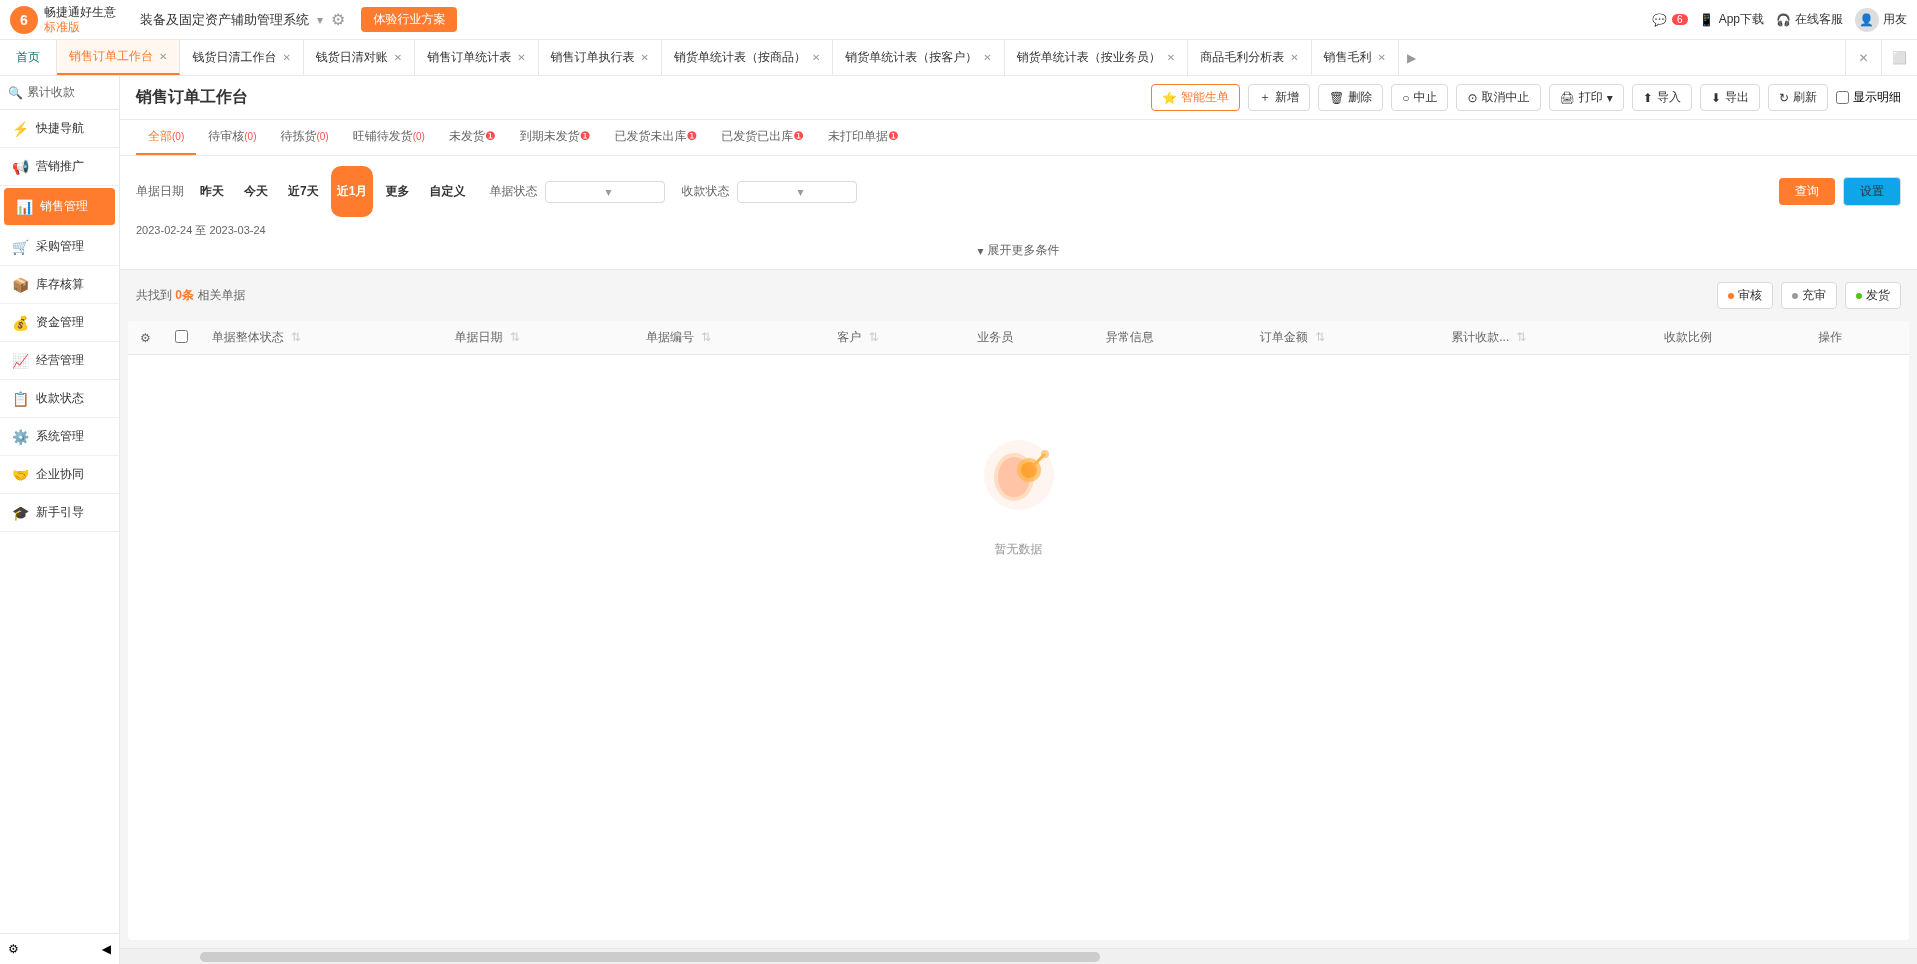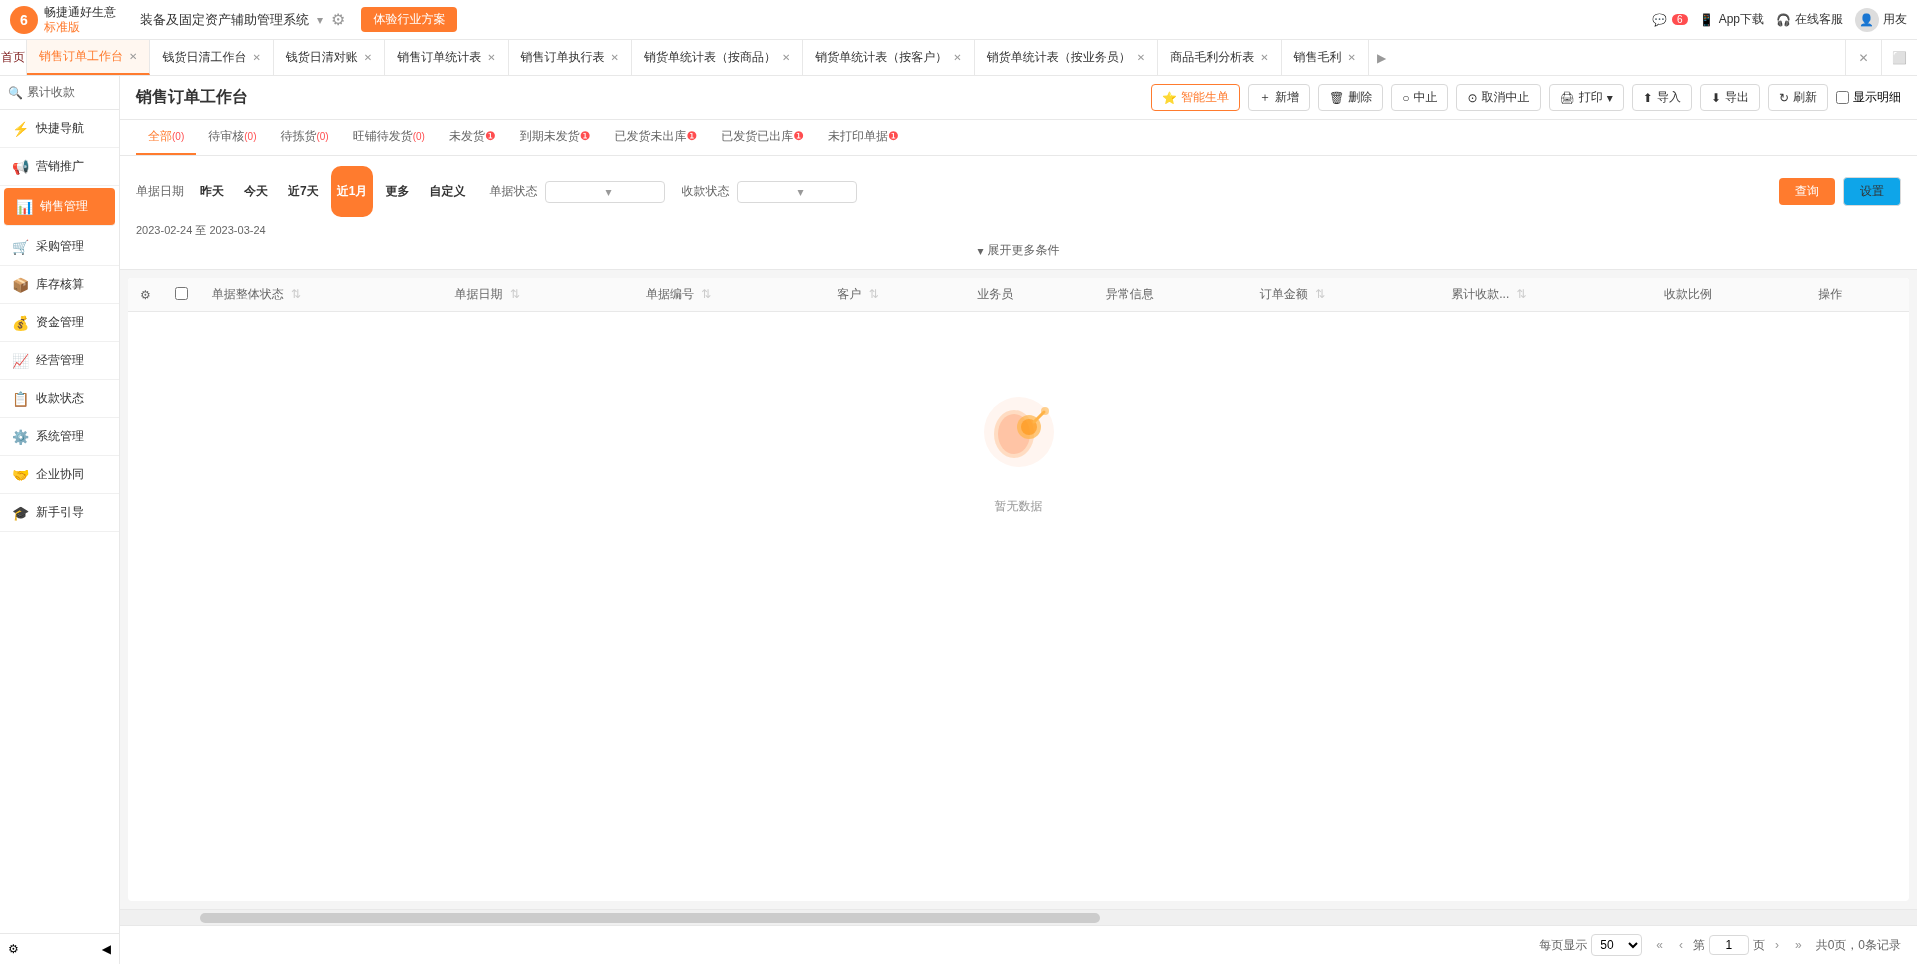--- a/index.html
+++ b/index.html
@@ -31,22 +31,22 @@
     .badge { background: #ff4d4f; color: #fff; border-radius: 10px; padding: 0 4px; font-size: 10px; min-width: 16px; text-align: center; }
     .user-area { display: flex; align-items: center; gap: 4px; color: #333; cursor: pointer; }
     .user-avatar { width: 24px; height: 24px; background: #ddd; border-radius: 50%; display: flex; align-items: center; justify-content: center; }
 
     
     .tab-bar {
       display: flex; align-items: center; background: #fff;
       border-bottom: 1px solid #e8e8e8; height: 36px; flex-shrink: 0; overflow: hidden;
     }
     .tab-home {
-      padding: 0 1px; height: 100%; display: flex; align-items: center;
-      color: #7f1d1d; cursor: pointer; white-space: nowrap; border-right: 1px solid #e8e8e8;
+      padding: 0 16px; height: 100%; display: flex; align-items: center;
+      color: #0f766e; cursor: pointer; white-space: nowrap; border-right: 1px solid #e8e8e8;
       background: #fff;
     }
     .tab-item {
       padding: 0 12px; height: 100%; display: flex; align-items: center; gap: 6px;
       color: #333; cursor: pointer; white-space: nowrap; border-right: 1px solid #e8e8e8;
       background: #fff; flex-shrink: 0;
     }
     .tab-item.active {
       background: #fff7f0; color: #ff7b2e; border-bottom: 2px solid #ff7b2e;
     }
@@ -464,20 +464,41 @@
       <div style="display:flex;justify-content:center;margin-top:4px;">
         <div class="expand-btn">
           <span>▾</span>
           <span>展开更多条件</span>
         </div>
       </div>
     </div>
 
     <div class="table-area">
 
+      <div class="table-header-row">
+        <div class="result-count">
+          <span>共找到</span>
+          <strong>0条</strong>
+          <span>相关单据</span>
+        </div>
+        <div class="table-actions">
+          <div class="action-btn">
+            <span class="dot dot-orange"></span>
+            <span>审核</span>
+          </div>
+          <div class="action-btn">
+            <span class="dot dot-gray"></span>
+            <span>充审</span>
+          </div>
+          <div class="action-btn">
+            <span class="dot dot-green"></span>
+            <span>发货</span>
+          </div>
+        </div>
+      </div>
 
       <div class="table-wrapper">
         <table class="data-table">
           <thead>
             <tr>
               <th style="width:32px;">⚙</th>
               <th style="width:32px;">
                 <input type="checkbox" style="">
               </th>
               <th>
@@ -536,35 +557,15 @@
           </div>
           <div class="empty-text">暂无数据</div>
         </div>
       </div>
     </div>
 
     <div class="horizontal-scroll">
       <div class="scroll-thumb"></div>
     </div>
 
-    <div class="pagination">
-      <div class="per-page">
-        <span>每页显示</span>
-        <select class="per-page-select">
-          <option>50</option>
-          <option>100</option>
-          <option>200</option>
-        </select>
-      </div>
-      <div class="page-nav">
-        <span class="page-btn">«</span>
-        <span class="page-btn">‹</span>
-        <span>第</span>
-        <input class="page-input" value="1" style="">
-        <span>页</span>
-        <span class="page-btn">›</span>
-        <span class="page-btn">»</span>
-      </div>
-      <div class="page-info">共0页，0条记录</div>
-    </div>
 
   </div>
 </div>
 
 </body></html>

